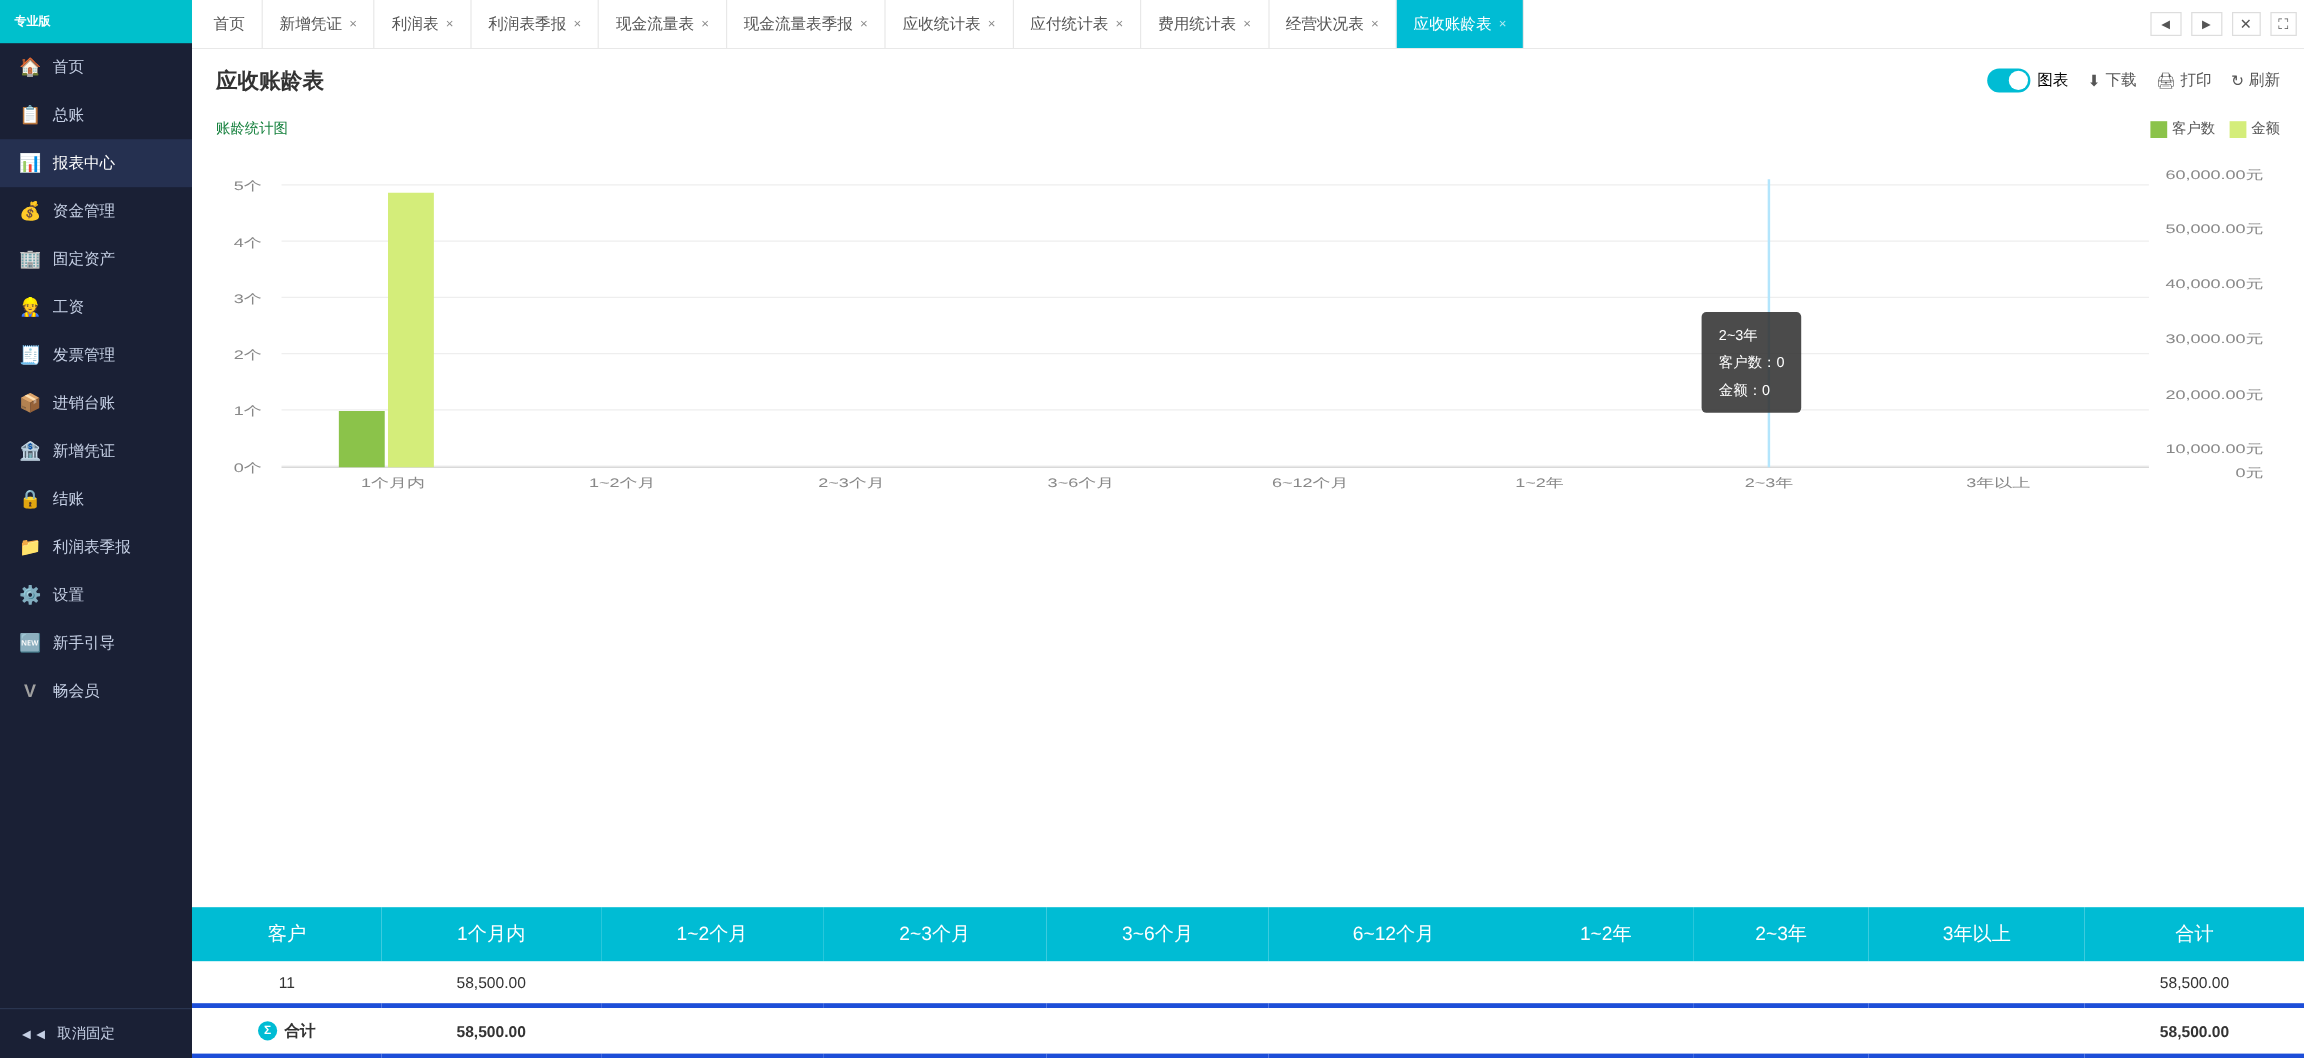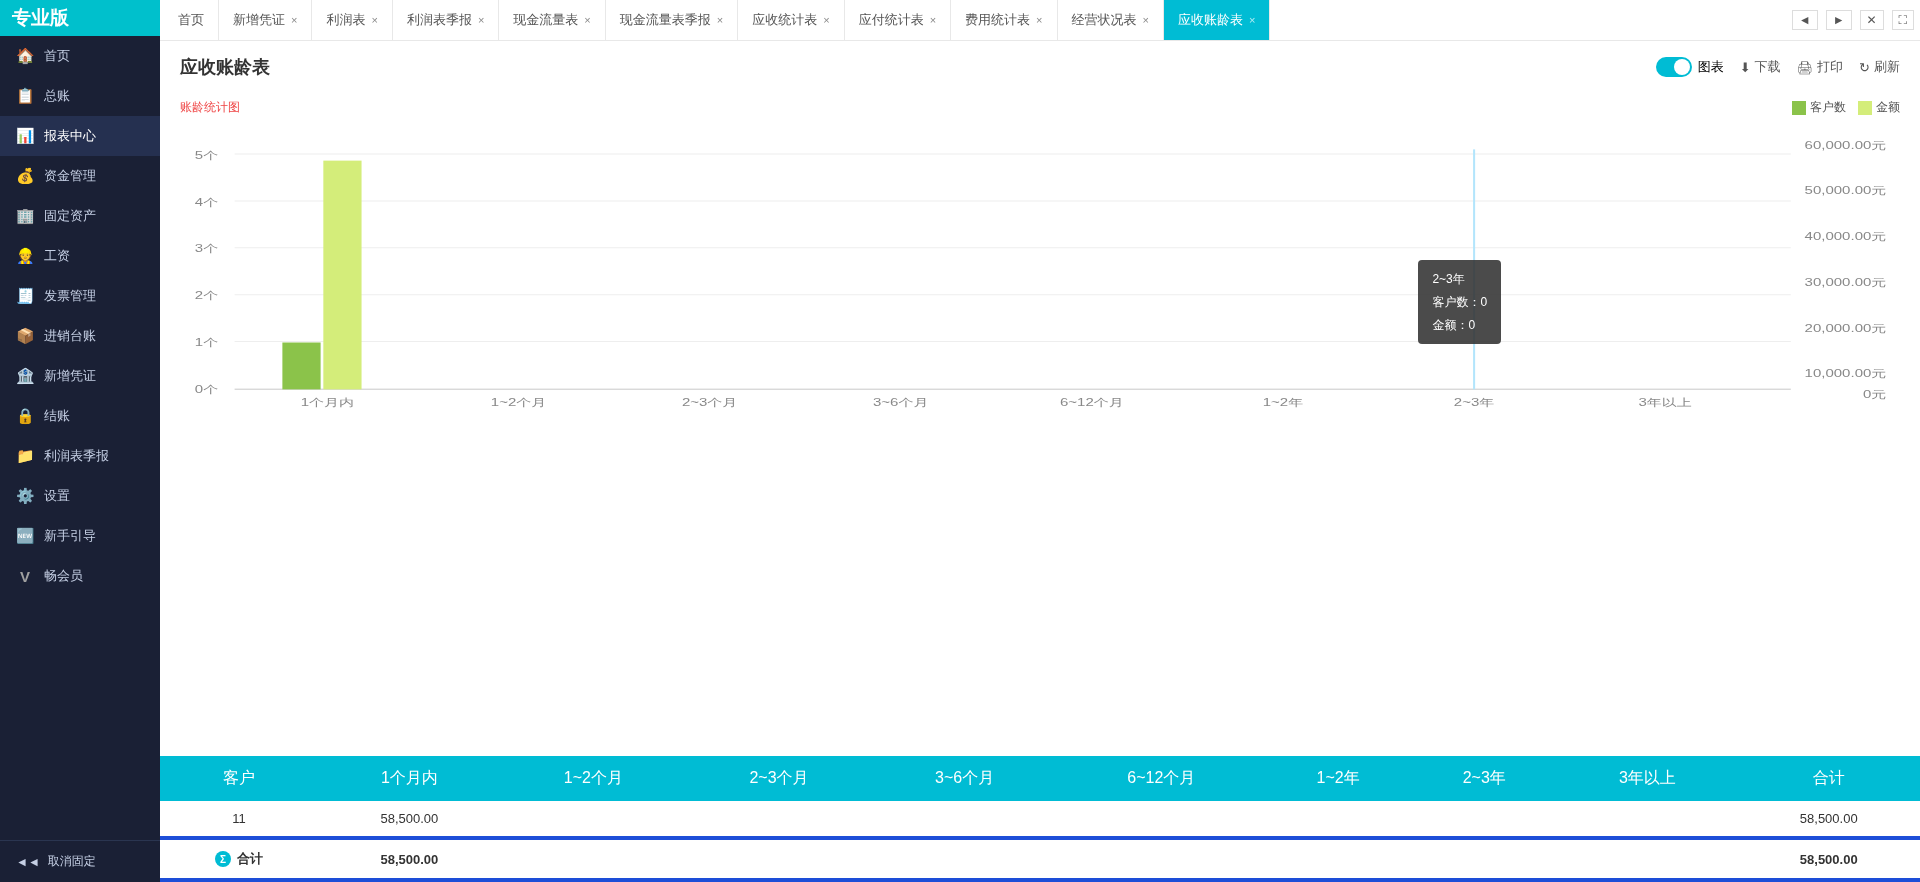--- a/index.html
+++ b/index.html
@@ -14,21 +14,21 @@
       flex-direction: column;
       flex-shrink: 0;
       height: 100%;
     }
     .sidebar-logo {
       background: #00c0cc;
       height: 36px;
       display: flex;
       align-items: center;
       padding: 0 12px;
-      font-size: 19px;
+      font-size: 10px;
       color: white;
       font-weight: bold;
     }
     .sidebar-item {
       display: flex;
       align-items: center;
       padding: 11px 16px;
       cursor: pointer;
       gap: 10px;
       color: #c5cfe4;
@@ -157,21 +157,21 @@
     }
 
     
     .chart-area {
       background: #fff;
       padding: 10px 20px;
       flex: 1;
       min-height: 380px;
       position: relative;
     }
-    .chart-title { font-size: 12px; color: #ef4444; margin-bottom: 24px; }
+    .chart-title { font-size: 12px; color: #15803d; margin-bottom: 24px; }
     .chart-legend {
       position: absolute;
       top: 10px;
       right: 20px;
       display: flex;
       align-items: center;
       gap: 12px;
       font-size: 12px;
       color: #555;
     }

